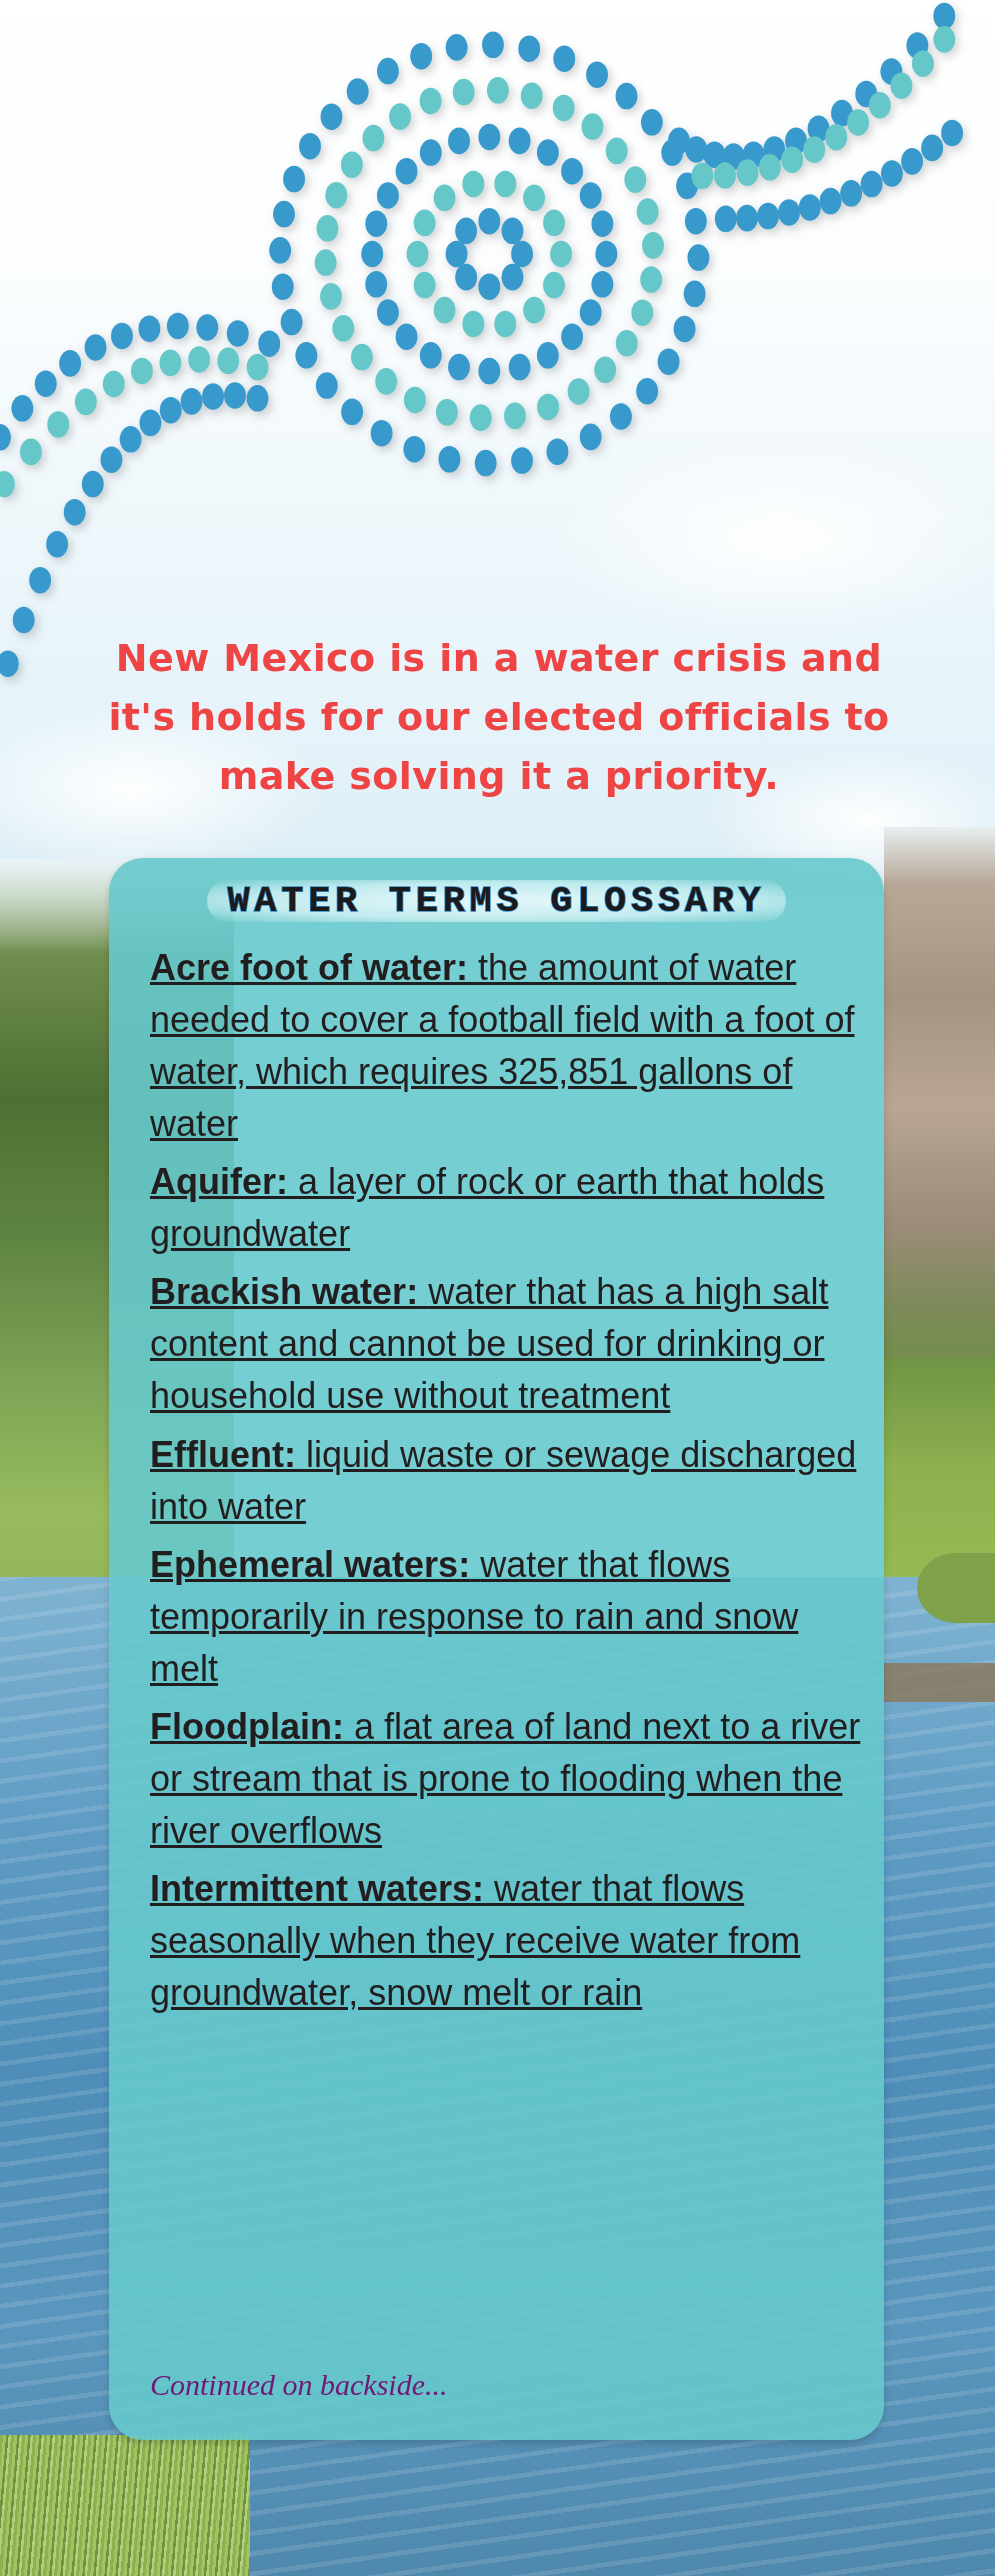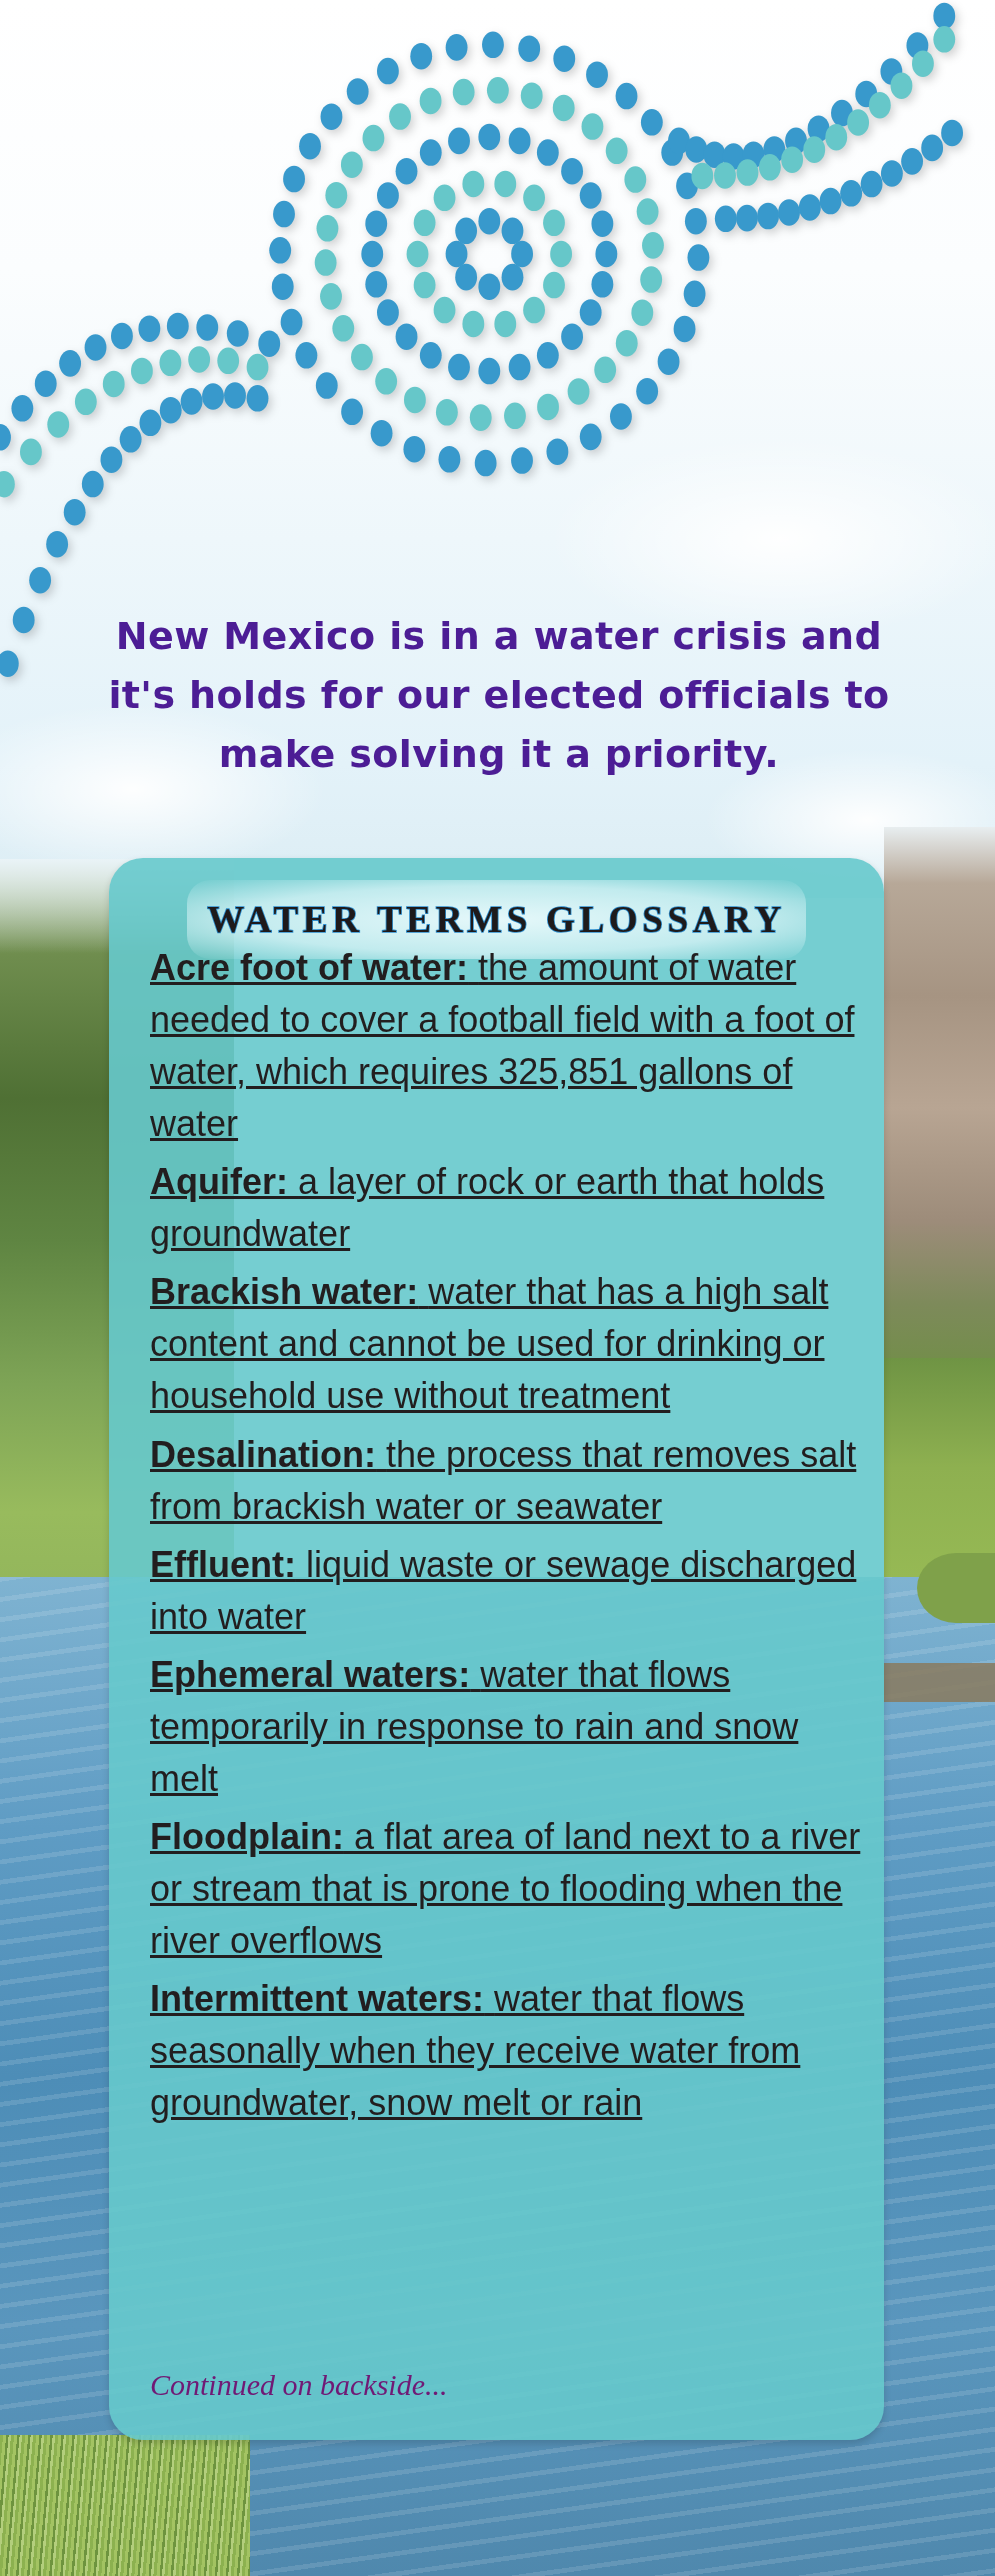--- a/index.html
+++ b/index.html
@@ -25,30 +25,30 @@
   .river-bank-r { position:absolute; left:917px; top:1553px; width:78px; height:70px; border-radius:50% 0 0 50%;
     background:#7fa14a; }
   .mud-r { position:absolute; left:884px; top:1663px; width:111px; height:39px; background:#8a7a5e; opacity:.85; }
   .grass-bottom { position:absolute; left:0; top:2435px; width:250px; height:141px;
     background: repeating-linear-gradient(95deg, #8fb34a 0 3.1px, #a7c65e 3.1px 6.2px, #6f9438 6.2px 8.6px, #b8d27a 8.6px 11px); opacity:.95; }
 
   
   .dots { position:absolute; left:0; top:0; width:995px; height:703px; filter: drop-shadow(3.1px 4.7px 4.7px rgba(0,0,0,0.18)); }
 
   
-  .headline { position:absolute; left:62px; top:607px; width:874px; text-align:center;
-    color:#4c1d95; font-family:"DejaVu Sans", sans-serif; font-weight:bold; font-size:38px; line-height:59px; letter-spacing:0.4px; }
+  .headline { position:absolute; left:62px; top:629px; width:874px; text-align:center;
+    color:#ef4444; font-family:"DejaVu Sans", sans-serif; font-weight:bold; font-size:38px; line-height:59px; letter-spacing:0.4px; }
   .headline span { display:block; }
 
   
   .card { position:absolute; left:109px; top:858px; width:775px; height:1582px;
     background: rgba(102,201,204,0.90); border-radius:34px;
     box-shadow: 0 3.1px 7.8px rgba(0,0,0,0.15); }
   .card-title { position:absolute; left:0; top:22px; width:775px; text-align:center; }
-  .card-title span { display:inline-block; padding:18px 20px; font-family:Liberation Serif, serif; font-weight:bold;
+  .card-title span { display:inline-block; padding:0 20px; font-family:Liberation Mono, monospace; font-weight:bold;
     font-size:37px; letter-spacing:4.7px; color:#1e1a1b;
     -webkit-text-stroke:1.6px #2f8fcf; paint-order:stroke fill;
     background: radial-gradient(ellipse at center, rgba(235,250,252,0.95) 0%, rgba(220,245,248,0.75) 60%, rgba(102,201,204,0) 100%);
     border-radius:23.4px; }
   .entries { position:absolute; left:41px; top:84px; width:718px; }
   .entry { color:#221e1f; font-family:"Liberation Sans", sans-serif; font-size:36px; line-height:52px; margin-bottom:6.2px;text-decoration:underline; }
   .entry .term { font-weight:bold; }
   .continued { position:absolute; left:41px; top:1510px; font-family:Liberation Serif, serif; font-style:italic; font-size:30px; color:#701a75; }
 </style>
 </head>
@@ -272,24 +272,20 @@
     </div>
     <div class="entry">
       <span class="term">Aquifer:</span>
       <span>a layer of rock or earth that holds groundwater</span>
     </div>
     <div class="entry">
       <span class="term">Brackish water:</span>
       <span>water that has a high salt content and cannot be used for drinking or household use without treatment</span>
     </div>
     <div class="entry">
-      <span class="term">Desalination:</span>
-      <span>the process that removes salt from brackish water or seawater</span>
-    </div>
-    <div class="entry">
       <span class="term">Effluent:</span>
       <span>liquid waste or sewage discharged into water</span>
     </div>
     <div class="entry">
       <span class="term">Ephemeral waters:</span>
       <span>water that flows temporarily in response to rain and snow melt</span>
     </div>
     <div class="entry">
       <span class="term">Floodplain:</span>
       <span>a flat area of land next to a river or stream that is prone to flooding when the river overflows</span>

